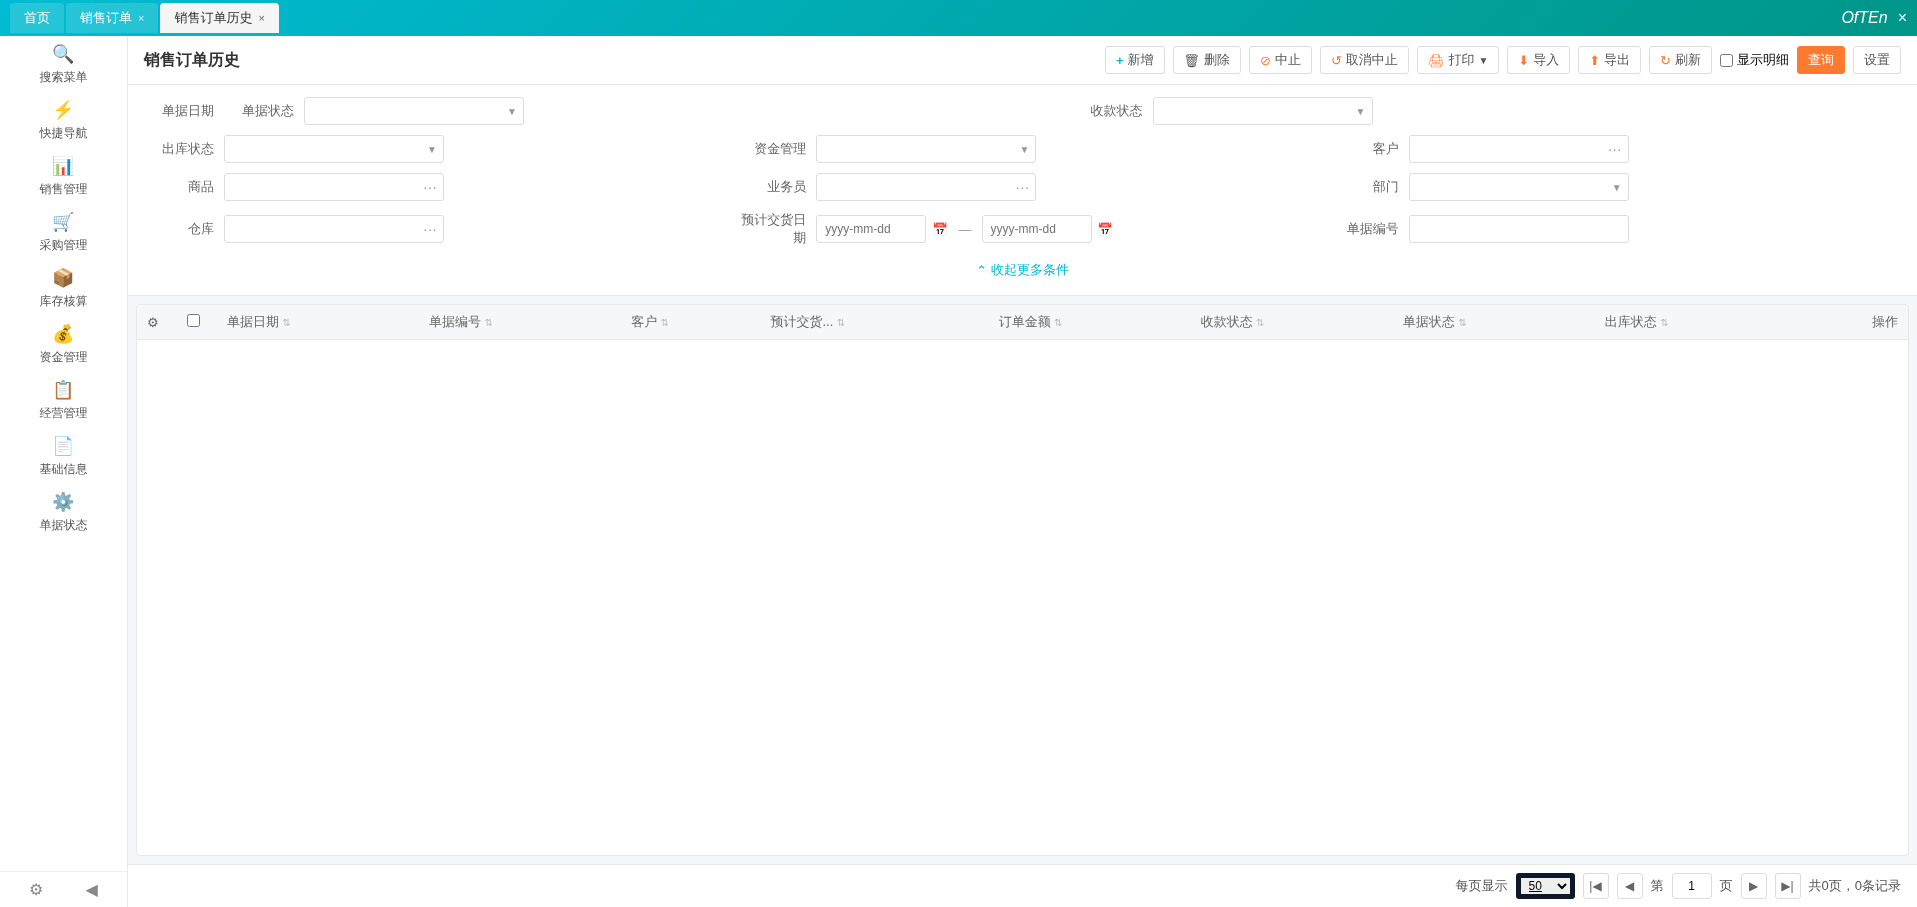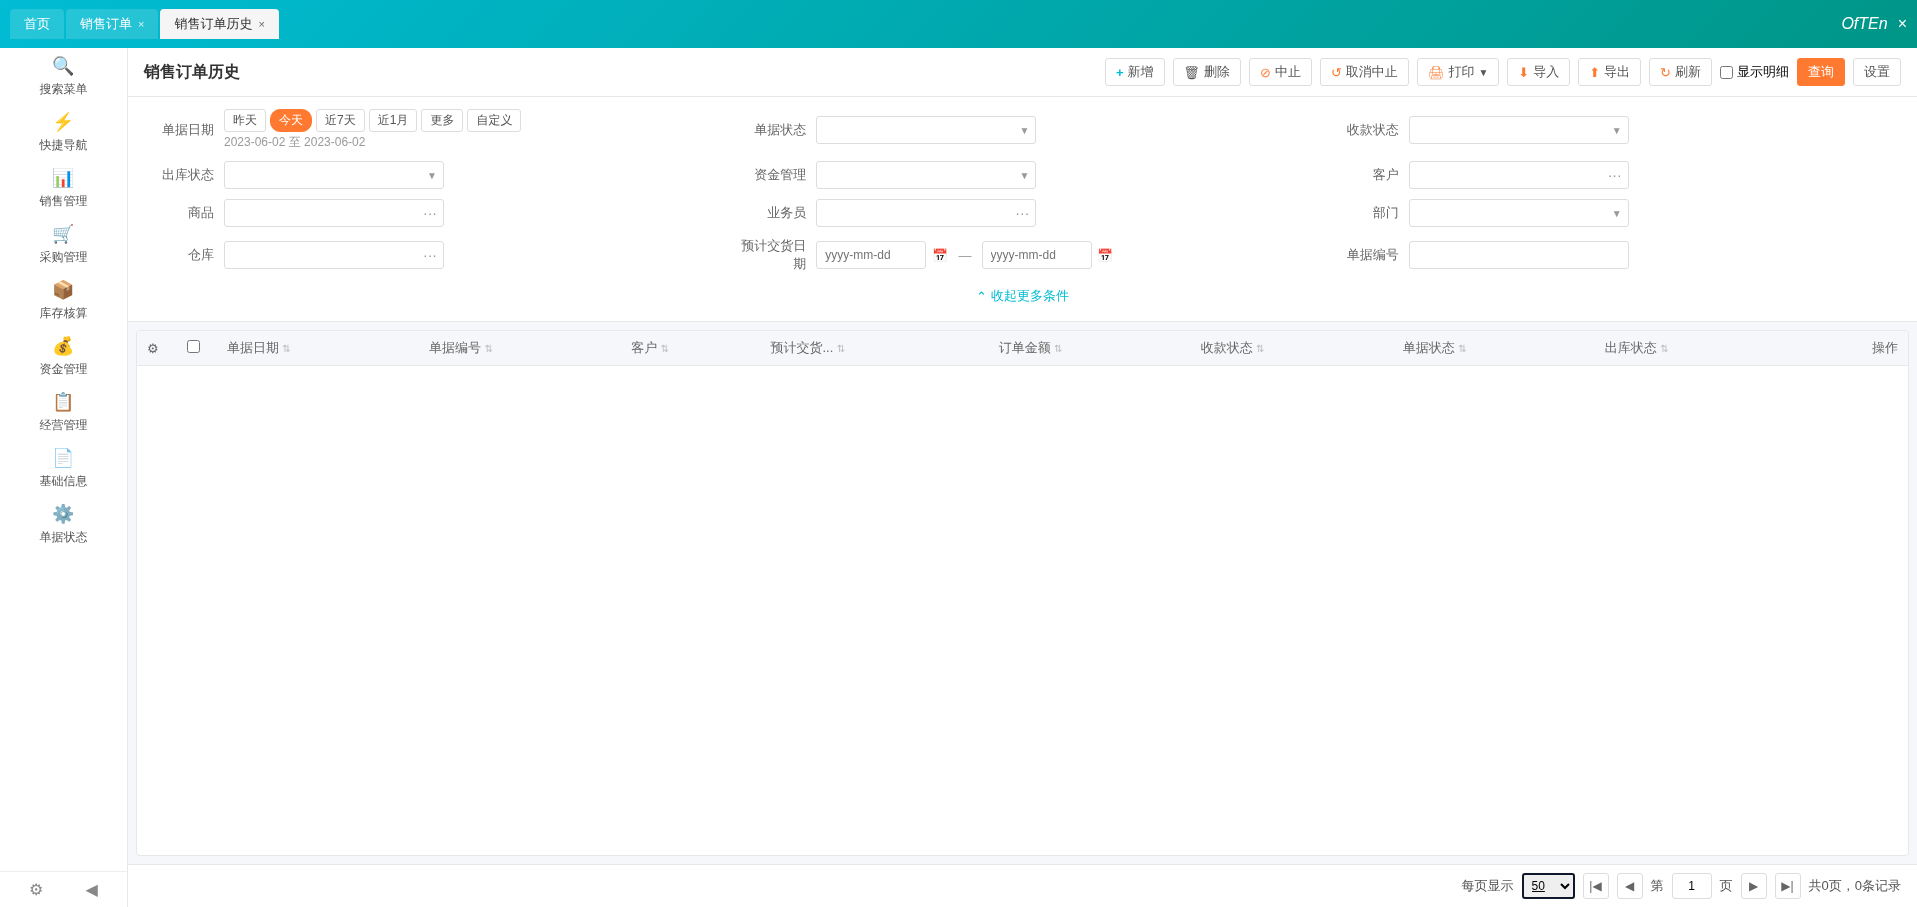--- a/index.html
+++ b/index.html
@@ -1,20 +1,20 @@
 <!DOCTYPE html>
 <html><head>
   <meta charset="utf-8">
   <style>
     * { box-sizing: border-box; margin: 0; padding: 0; font-family: 'Microsoft YaHei', Arial, sans-serif; font-size: 13px; }
     body { display: flex; flex-direction: column; height: 907px; width: 1917px; overflow: hidden; background: #f5f5f5; }
 
     
     .top-bar {
-      height: 48px;
+      height: 36px;
       background: linear-gradient(135deg, #00bcd4, #009688);
       display: flex;
       align-items: center;
       padding: 0 10px;
       gap: 4px;
       flex-shrink: 0;
     }
     .top-bar-tabs {
       display: flex;
       align-items: center;
@@ -288,21 +288,21 @@
       align-items: center;
       justify-content: flex-end;
       padding: 8px 16px;
       background: #fff;
       border-top: 1px solid #e8e8e8;
       gap: 8px;
       font-size: 12px;
       color: #555;
     }
     .page-size-select {
-      border: 2px solid #0f172a;
+      border: 5px solid #0f172a;
       border-radius: 3px;
       height: 26px;
       padding: 0 4px;
       font-size: 12px;
       text-decoration: underline;
     }
     .page-nav-btn {
       width: 26px;
       height: 26px;
       border: 1px solid #ddd;
@@ -440,33 +440,20 @@
         <button class="toolbar-btn">
           <span>设置</span>
         </button>
       </div>
     </div>
 
     <div class="filter-area">
 
       <div class="filter-row">
         <span class="filter-label">单据日期</span>
-        <div class="filter-field">
-          <div class="filter-date-wrap">
-            <div class="date-btn-group">
-              <button class="date-btn">昨天</button>
-              <button class="date-btn active">今天</button>
-              <button class="date-btn">近7天</button>
-              <button class="date-btn">近1月</button>
-              <button class="date-btn">更多</button>
-              <button class="date-btn">自定义</button>
-            </div>
-            <div class="date-range-text">2023-06-02 至 2023-06-02</div>
-          </div>
-        </div>
         <span class="filter-label">单据状态</span>
         <div class="filter-field">
           <div class="filter-select-wrap" style="min-width:220px;">
             <span class="filter-select-text"></span>
             <span class="chevron-down">▼</span>
           </div>
         </div>
         <span class="filter-label">收款状态</span>
         <div class="filter-field" style="margin-right:0;">
           <div class="filter-select-wrap" style="min-width:220px;">

